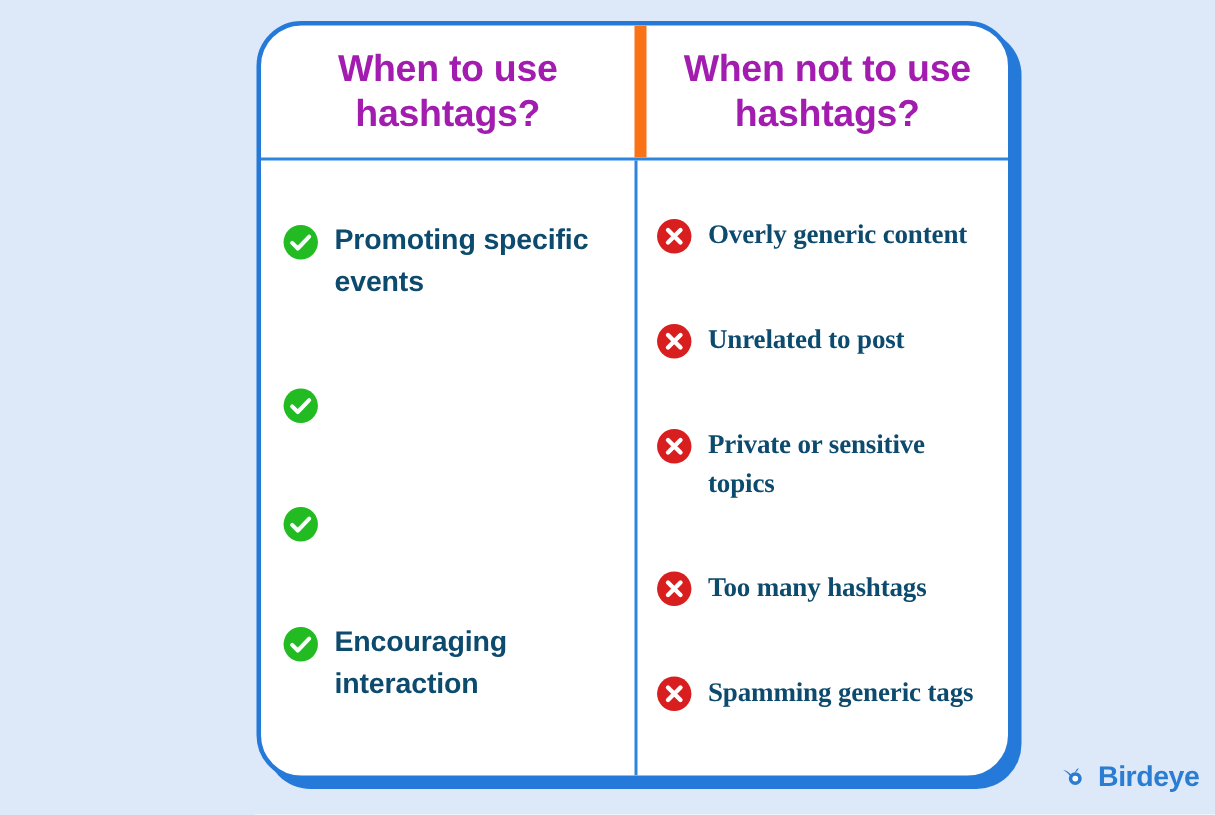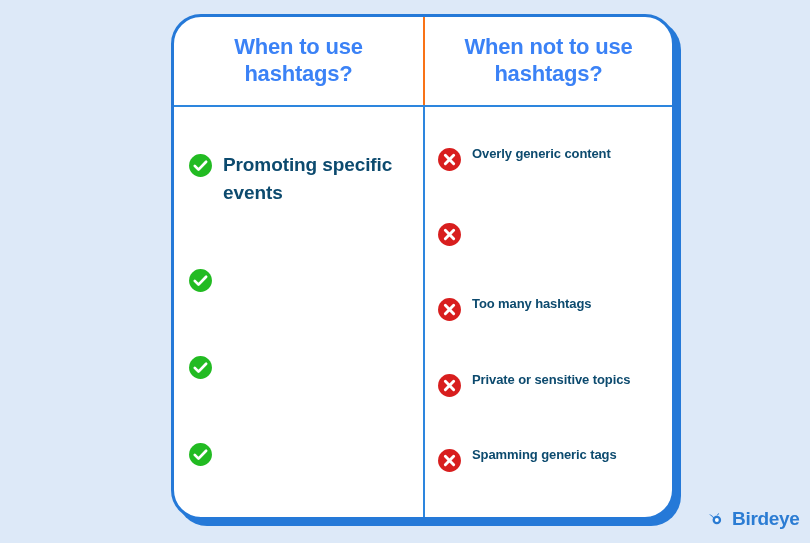--- a/index.html
+++ b/index.html
@@ -42,28 +42,28 @@
   .header-cell {
     flex: 1 1 50%;
     display: flex;
     align-items: center;
     justify-content: center;
     text-align: center;
     padding: 0 10px;
     box-sizing: border-box;
   }
   .header-cell + .header-cell {
-    border-left: 2px solid #f97316;
+    border-left: 8px solid #f97316;
     justify-content: center;
   }
   .header-title {
-    font-size: 22px;
+    font-size: 25px;
     font-weight: bold;
     line-height: 1.22;
-    color: #3b82f6;
+    color: #a21caf;
     letter-spacing: -0.2px;
   }
 
   
   #body-row {
     display: flex;
     flex: 1 1 auto;
     min-height: 0;
   }
   .body-col {
@@ -91,29 +91,29 @@
     margin-top: 2px;
   }
   .item-icon svg { display: block; width: 25px; height: 25px; }
   .item-label {
     font-size: 19px;
     font-weight: bold;
     line-height: 1.45;
     color: #0c4a6e;
     letter-spacing: -0.1px;
   }
-  .col-right .item-label { font-size: 13px; }
+  .col-right .item-label { font-size: 18px; font-family: Liberation Serif, serif; }
 
   
   #brand {
     position: absolute;
     left: 706px;
     top: 508px;
     display: flex;
-    align-items: flex-end;
+    align-items: flex-start;
     gap: 5px;
   }
   #brand-mark { width: 21px; height: 21px; display: block; }
   #brand-name {
     font-size: 19px;
     font-weight: bold;
     color: #2b7cd3;
     letter-spacing: -0.3px;
   }
 </style>
@@ -164,20 +164,21 @@
       </div>
 
 
       <div class="list-item">
         <span class="item-icon">
           <svg viewBox="0 0 24 24">
               <circle cx="12" cy="12" r="11" fill="#22bb22"></circle>
               <path d="M6.5 12.4l3.6 3.6 7.3-7.6" fill="none" stroke="#ffffff" stroke-width="2.6" stroke-linecap="round" stroke-linejoin="round"></path>
             </svg>
         </span>
+        <span class="item-label">Encouraging interaction</span>
       </div>
 
     </div>
 
     <div class="body-col col-right">
 
       <div class="list-item">
         <span class="item-icon">
           <svg viewBox="0 0 24 24">
               <circle cx="12" cy="12" r="11" fill="#d81e1e"></circle>
@@ -187,40 +188,41 @@
         <span class="item-label">Overly generic content</span>
       </div>
 
       <div class="list-item">
         <span class="item-icon">
           <svg viewBox="0 0 24 24">
               <circle cx="12" cy="12" r="11" fill="#d81e1e"></circle>
               <path d="M8 8l8 8M16 8l-8 8" fill="none" stroke="#ffffff" stroke-width="2.8" stroke-linecap="round"></path>
             </svg>
         </span>
+        <span class="item-label">Unrelated to post</span>
+      </div>
+
+      <div class="list-item">
+        <span class="item-icon">
+          <svg viewBox="0 0 24 24">
+              <circle cx="12" cy="12" r="11" fill="#d81e1e"></circle>
+              <path d="M8 8l8 8M16 8l-8 8" fill="none" stroke="#ffffff" stroke-width="2.8" stroke-linecap="round"></path>
+            </svg>
+        </span>
+        <span class="item-label">Private or sensitive topics</span>
       </div>
 
       <div class="list-item">
         <span class="item-icon">
           <svg viewBox="0 0 24 24">
               <circle cx="12" cy="12" r="11" fill="#d81e1e"></circle>
               <path d="M8 8l8 8M16 8l-8 8" fill="none" stroke="#ffffff" stroke-width="2.8" stroke-linecap="round"></path>
             </svg>
         </span>
         <span class="item-label">Too many hashtags</span>
-      </div>
-
-      <div class="list-item">
-        <span class="item-icon">
-          <svg viewBox="0 0 24 24">
-              <circle cx="12" cy="12" r="11" fill="#d81e1e"></circle>
-              <path d="M8 8l8 8M16 8l-8 8" fill="none" stroke="#ffffff" stroke-width="2.8" stroke-linecap="round"></path>
-            </svg>
-        </span>
-        <span class="item-label">Private or sensitive topics</span>
       </div>
 
       <div class="list-item">
         <span class="item-icon">
           <svg viewBox="0 0 24 24">
               <circle cx="12" cy="12" r="11" fill="#d81e1e"></circle>
               <path d="M8 8l8 8M16 8l-8 8" fill="none" stroke="#ffffff" stroke-width="2.8" stroke-linecap="round"></path>
             </svg>
         </span>
         <span class="item-label">Spamming generic tags</span>

